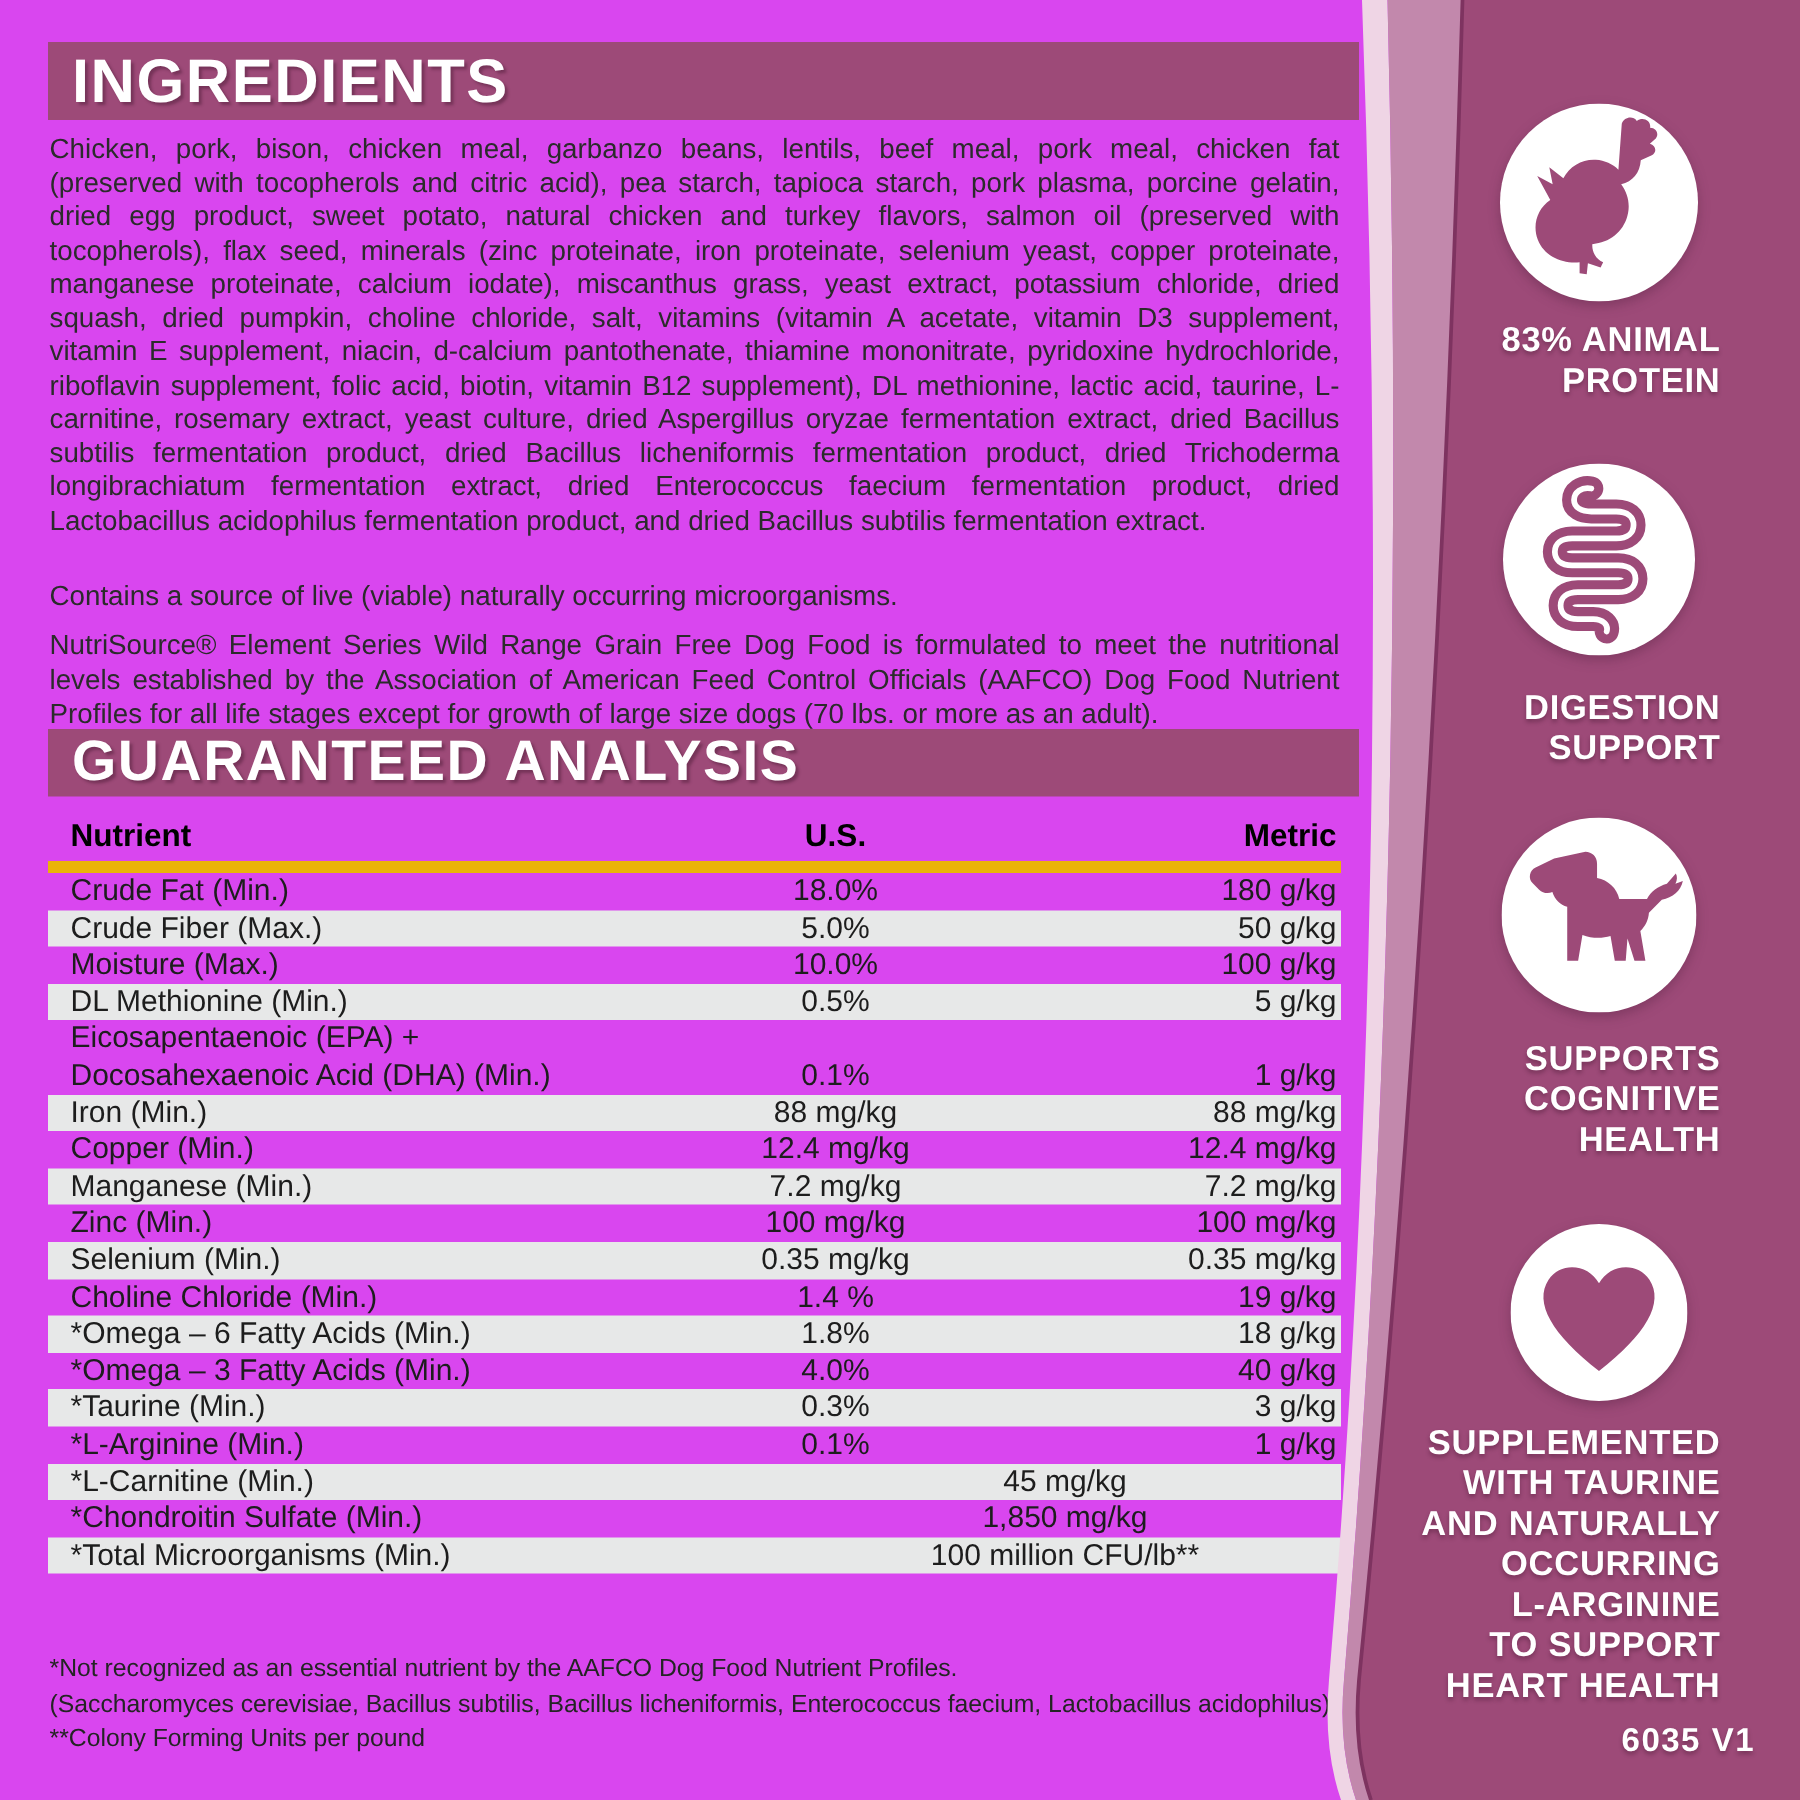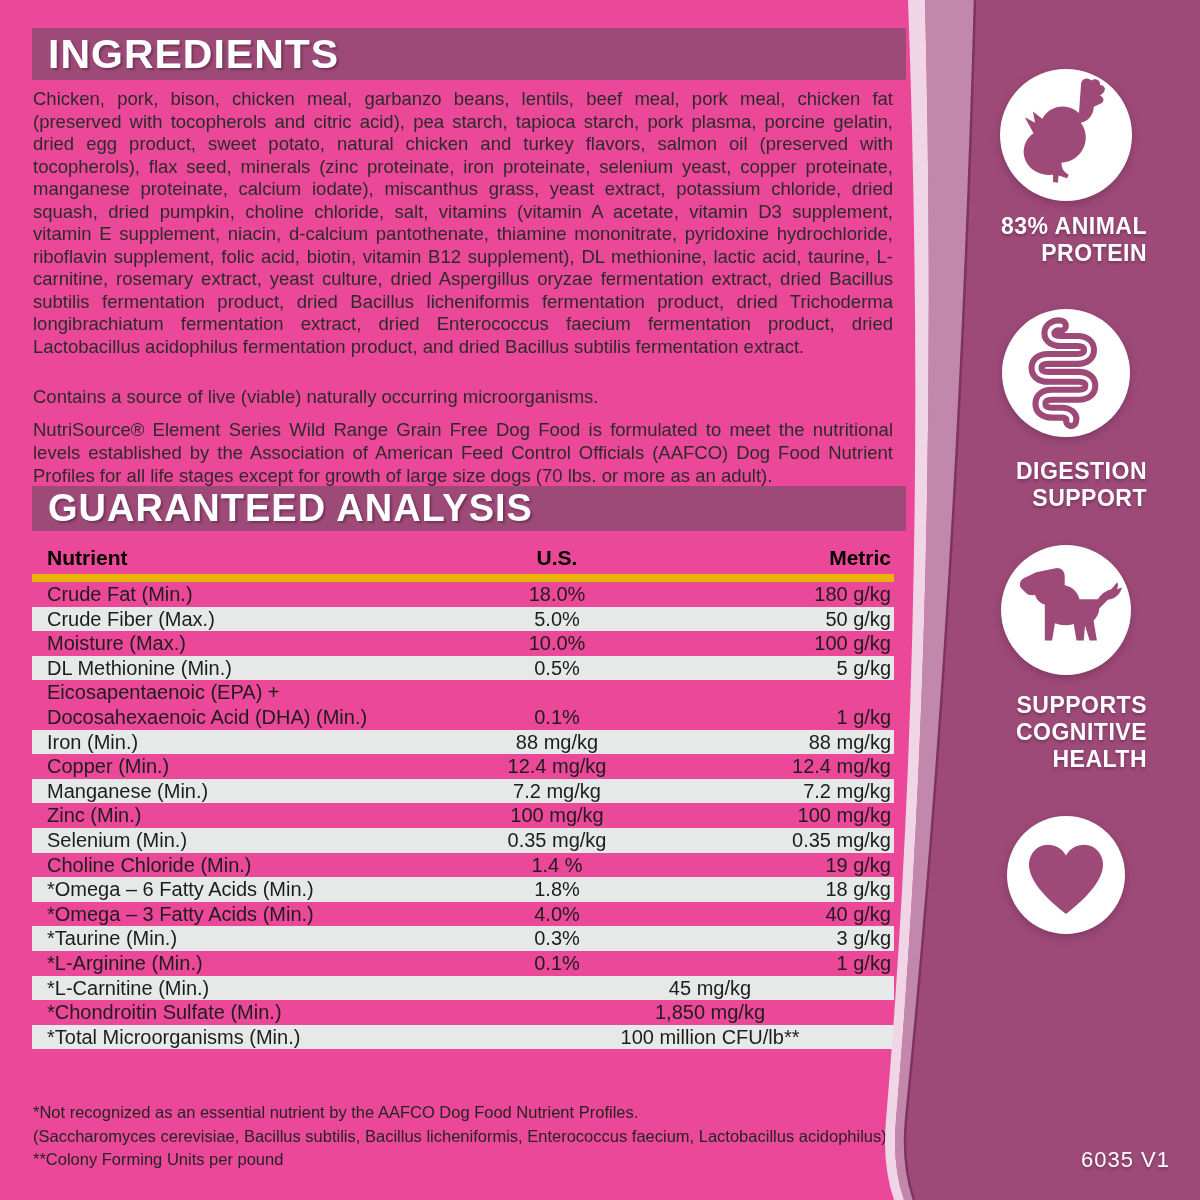--- a/index.html
+++ b/index.html
@@ -1,17 +1,17 @@
 <!DOCTYPE html>
 <html><head>
 <meta charset="utf-8">
 <style>
   html,body { margin:0; padding:0; }
   .page {
-    position:relative; width:1200px; height:1200px; background:#ec4899;
+    position:relative; width:1200px; height:1200px; background:#d946ef;
     font-family:"Liberation Sans", sans-serif; overflow:hidden;
     color:#262626;
   }
   
   .banner {
     position:absolute; left:32px; width:874px; background:#9d4a78;
     color:#fff; font-weight:bold; letter-spacing:1px;
     padding-left:16px; box-sizing:border-box;
     text-shadow:2px 2px 2px rgba(70,25,50,.45);
     white-space:nowrap;
@@ -71,21 +71,21 @@
     letter-spacing:.5px; white-space:pre-line;
     text-shadow:0 2px 3px rgba(45,12,32,.35);
   }
   #label-protein   { top:213px; }
   #label-digestion { top:458px; }
   #label-cognitive { top:692px; }
   #label-heart     { top:948px; }
 
   #sku-code {
     position:absolute; left:1000px; top:1147px; width:170px; text-align:right;
-    color:#fff; font-weight:normal; font-size:22px; letter-spacing:1px;
+    color:#fff; font-weight:bold; font-size:22px; letter-spacing:1px;
     text-shadow:0 2px 3px rgba(45,12,32,.35);
   }
 </style>
 </head>
 <body>
 
 <div class="page">
 
   <div class="banner" id="banner-ingredients">INGREDIENTS</div>
 
@@ -235,16 +235,23 @@
     <path fill="#9d4a78" d="M27 21 l-9.5 4.6 c-3.2 1.6-3.9 5.6-1.6 8 l3.4 3.4 c1.8 1.8 4.6 2.2 6.8 1.2 c1.2 3.8 4 6.6 7.6 7.6 l0 27.6 l5.6 0 l2.2-13.2 c4.6 1.8 9.8 2 14.4 0.6 l2.2 12.6 l5.6 0 l0.9-11.4 l3.6 11.4 l5.6 0 l-2.6-15.2 c2.6-2.6 4.2-5.8 4.4-9.4 l6.6-6.6 c5.6-1 9.8-4.6 10.8-9.6 l-3.8 1.4 c1-1.9 1-3.9 0.2-5.3 l-4.6 5.3 c-4.6 1.3-8.2 4-10.2 7.8 l-14.2 0 c-1.2-5.6-5.8-9.8-11.4-10.8 l0-7.4 c0-3.4-2.6-6-6-6 z"></path>
   </svg>
   <div class="badge-label" id="label-cognitive">SUPPORTS
 COGNITIVE
 HEALTH</div>
 
   <svg class="badge-icon" id="icon-heart" viewBox="0 0 100 100">
     <circle cx="50" cy="50" r="50" fill="#ffffff"></circle>
     <path fill="#9d4a78" d="M50 83 C23.5 62.5 13 44.5 21.5 31.5 C28.5 21 44 22.5 50 33.5 C56 22.5 71.5 21 78.5 31.5 C87 44.5 76.5 62.5 50 83 Z"></path>
   </svg>
+  <div class="badge-label" id="label-heart">SUPPLEMENTED
+WITH TAURINE
+AND NATURALLY
+OCCURRING
+L-ARGININE
+TO SUPPORT
+HEART HEALTH</div>
 
   <div id="sku-code">6035 V1</div>
 
 </div>
 
 </body></html>

